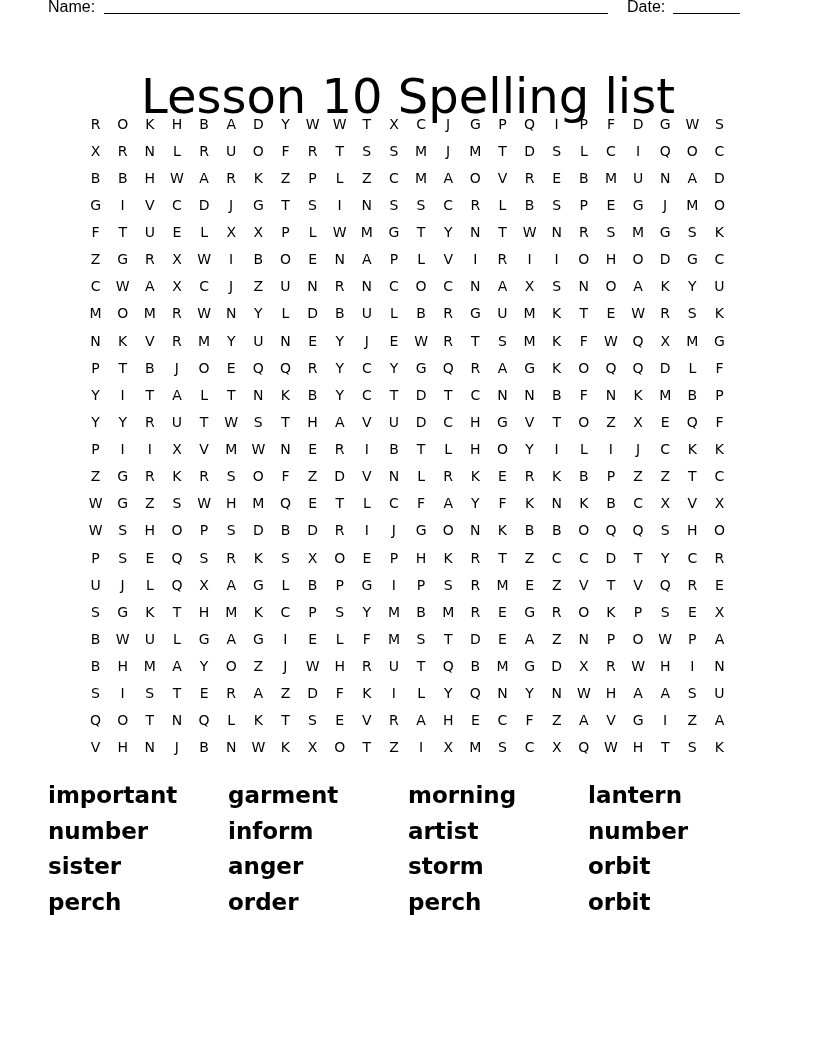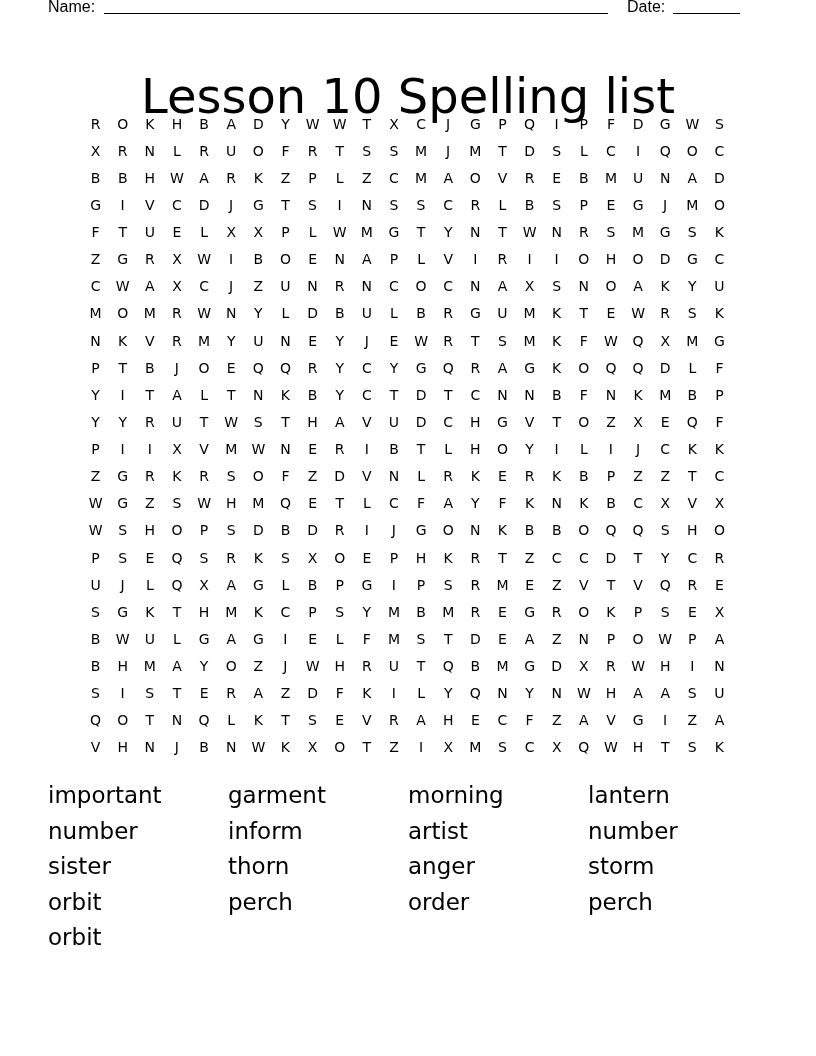--- a/index.html
+++ b/index.html
@@ -30,20 +30,21 @@
       width: 27.13px; height: 27.13px;
     }
     .word-bank {
       position: absolute; left: 48px; top: 778px;
       display: grid; grid-template-columns: repeat(4, 180px);
       grid-auto-rows: 35.5px;
     }
     .word {
       font-family: "DejaVu Sans", sans-serif; font-size: 23px; line-height: 35.5px;
       white-space: nowrap;
+      font-weight: bold;
     }
   </style>
 </head>
 <body>
 
 <div class="header-line">
   <span class="name-label">Name:</span>
   <span class="name-blank"></span>
   <span class="date-label">Date:</span>
   <span class="date-blank"></span>
@@ -633,21 +634,20 @@
 <div class="word-bank" id="word-bank">
     <div class="word">important</div>
     <div class="word">garment</div>
     <div class="word">morning</div>
     <div class="word">lantern</div>
     <div class="word">number</div>
     <div class="word">inform</div>
     <div class="word">artist</div>
     <div class="word">number</div>
     <div class="word">sister</div>
-    <div class="word">thorn</div>
     <div class="word">anger</div>
     <div class="word">storm</div>
     <div class="word">orbit</div>
     <div class="word">perch</div>
     <div class="word">order</div>
     <div class="word">perch</div>
     <div class="word">orbit</div>
   </div>
 
 </body></html>

